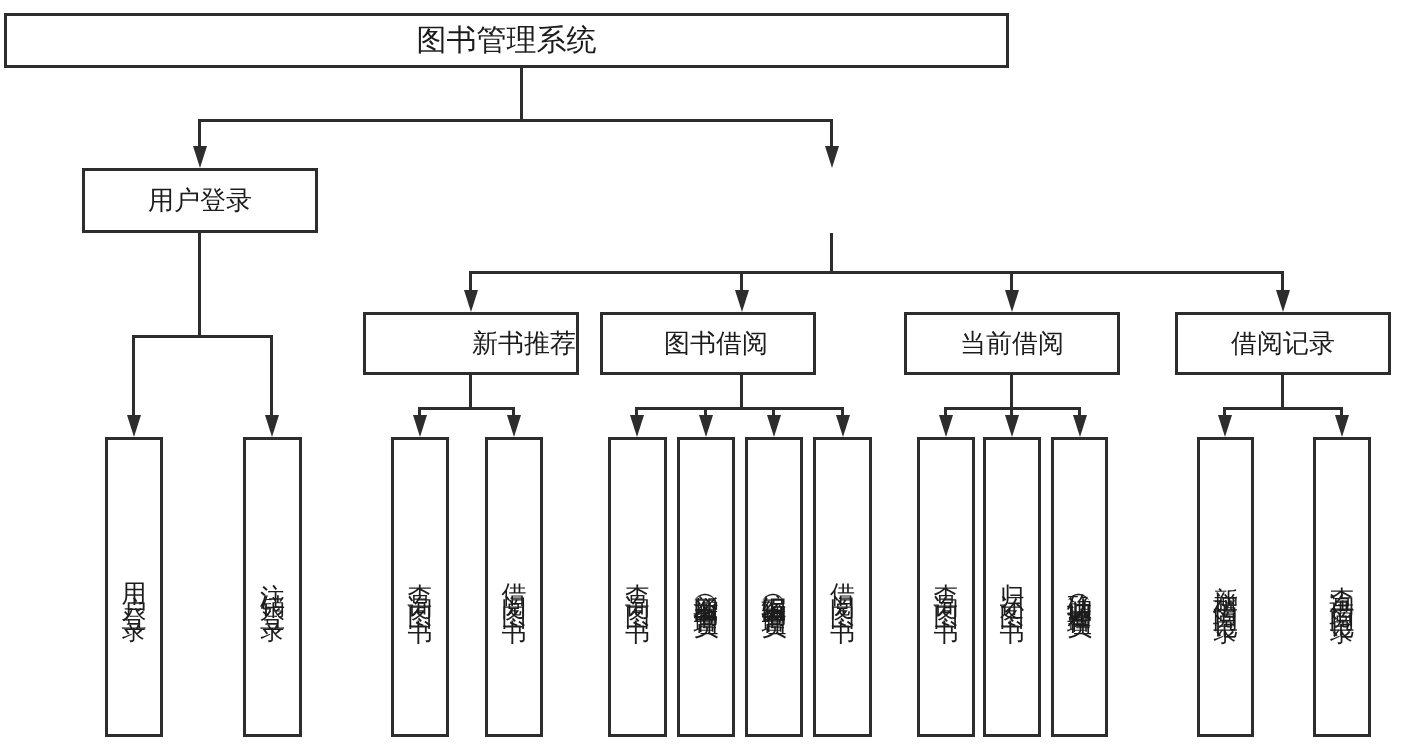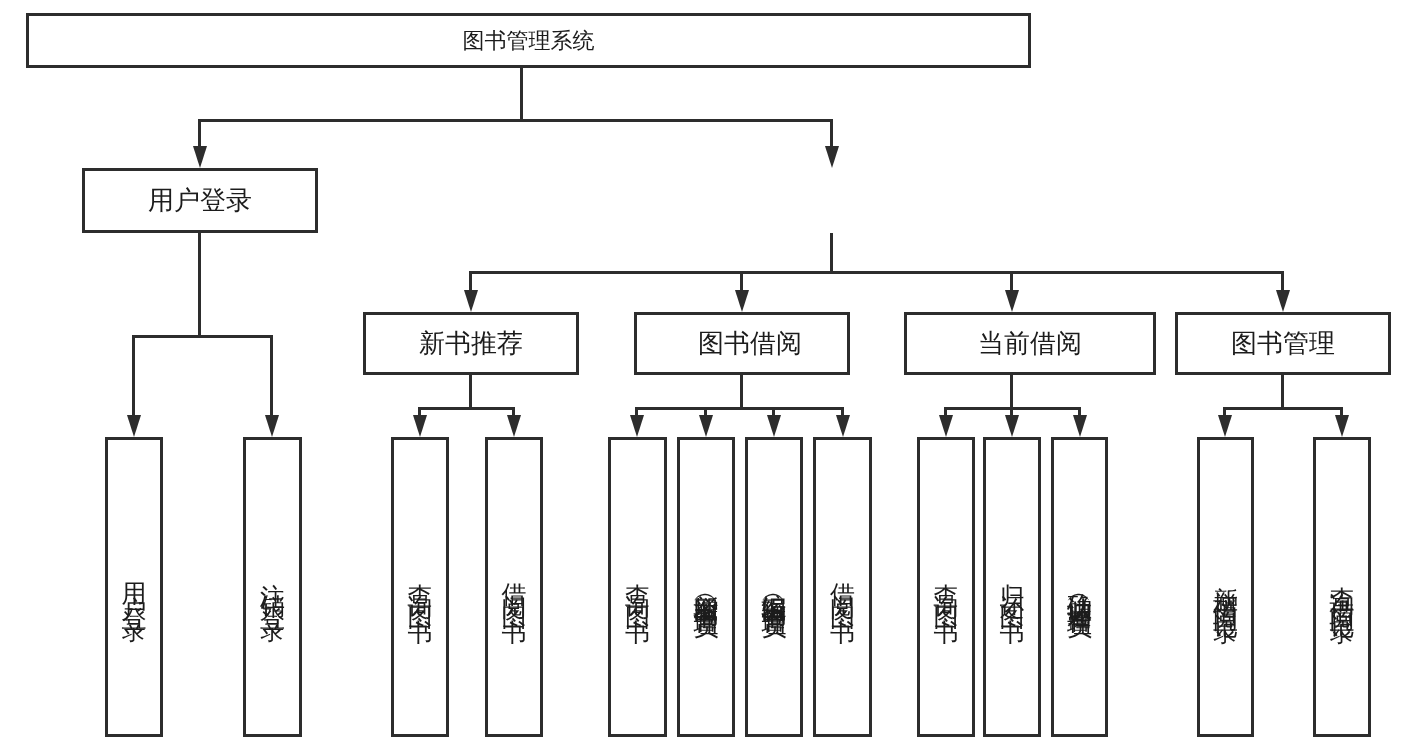--- a/index.html
+++ b/index.html
@@ -46,40 +46,40 @@
     color:#a6a6a6;
     z-index:3;
     letter-spacing:1px;
   }
 </style>
 </head>
 <body>
 
 <div id="canvas">
 
-  <div class="box" style="left:26px;top:13px;width:1005px;height:55px;font-size:22px;">
+  <div class="box" style="left:4px;top:13px;width:1005px;height:55px;font-size:30px;">
     <span>图书管理系统</span>
   </div>
 
   <div class="box" style="left:82px;top:168px;width:236px;height:65px;">
     <span>用户登录</span>
   </div>
 
 
-  <div class="box" style="left:363px;top:312px;width:216px;height:63px;">
+  <div class="box" style="left:363px;top:312px;width:216px;height:63px;justify-content:flex-end;">
     <span>新书推荐</span>
   </div>
-  <div class="box" style="left:634px;top:312px;width:216px;height:63px;padding-left:16px;">
+  <div class="box" style="left:600px;top:312px;width:216px;height:63px;padding-left:16px;">
     <span>图书借阅</span>
   </div>
-  <div class="box" style="left:904px;top:312px;width:252px;height:63px;">
+  <div class="box" style="left:904px;top:312px;width:216px;height:63px;">
     <span>当前借阅</span>
   </div>
   <div class="box" style="left:1175px;top:312px;width:216px;height:63px;">
-    <span>图书管理</span>
+    <span>借阅记录</span>
   </div>
 
   <div class="box vbox" style="left:105px;top:437px;width:58px;height:300px;">
     <span class="vlabel" style="letter-spacing: 12px;">用户登录</span>
   </div>
   <div class="box vbox" style="left:243px;top:437px;width:59px;height:300px;">
     <span class="vlabel" style="letter-spacing: 12px;">注销登录</span>
   </div>
 
   <div class="box vbox" style="left:391px;top:437px;width:58px;height:300px;">

